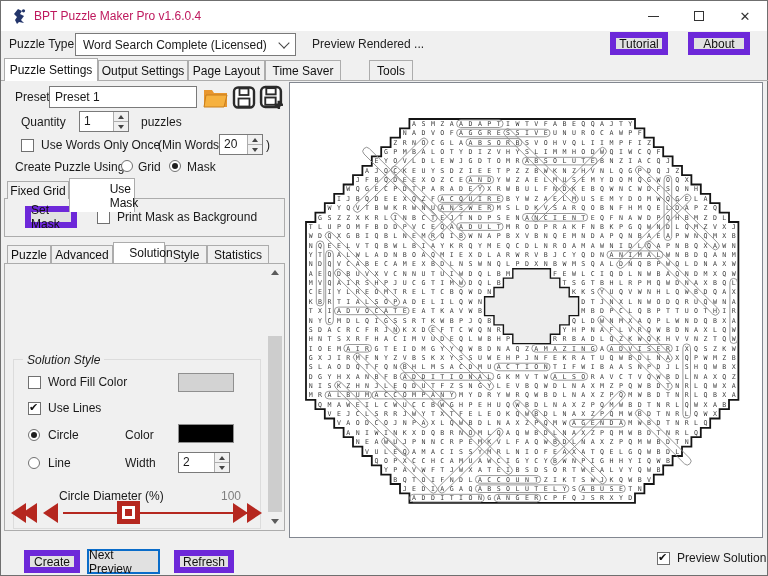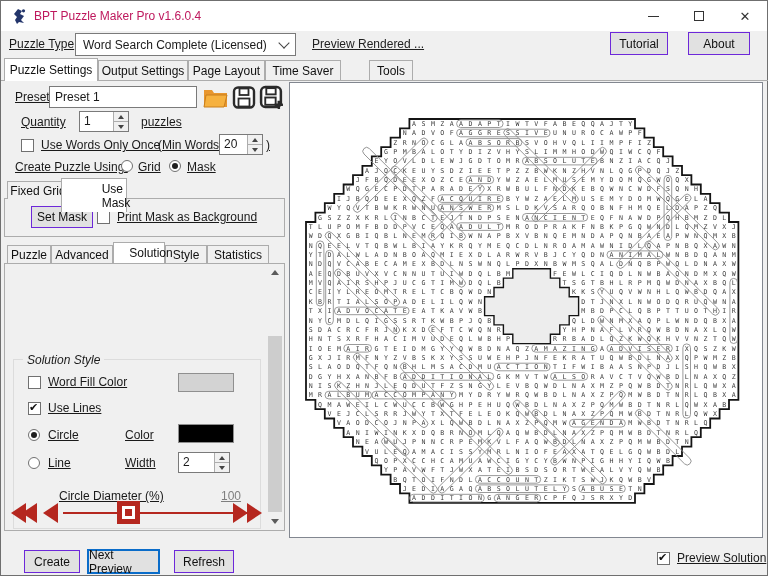--- a/index.html
+++ b/index.html
@@ -1,30 +1,30 @@
 <!DOCTYPE html>
 <html style="--red: #b5271f;"><head>
 <meta charset="utf-8">
 <style>
   :root{ --red:#b5271f; }
   *{box-sizing:border-box;margin:0;padding:0;}
   html,body{width:768px;height:576px;overflow:hidden;}
   body{font-family:"Liberation Sans",sans-serif;font-size:12px;color:#1a1a1a;background:#f0f0f0;}
   .window{position:relative;width:768px;height:576px;background:#f0f0f0;border:1px solid #6f6f6f;}
   .abs{position:absolute;}
-  .lbl{position:absolute;white-space:nowrap;line-height:15px;text-decoration:underline;}
+  .lbl{position:absolute;white-space:nowrap;line-height:15px;}
   
   .titlebar{position:absolute;left:0;top:0;width:100%;height:30px;background:#ffffff;}
   .title-text{position:absolute;left:33px;top:8px;font-size:12px;color:#be185d;}
   .win-ctl{position:absolute;top:0;width:46px;height:30px;display:flex;align-items:center;justify-content:center;color:#222;}
   .min-glyph{width:11px;height:1px;background:#333;}
   .max-glyph{width:10px;height:10px;border:1px solid #333;}
   .close-glyph{font-size:13px;line-height:13px;color:#333;}
   
-  .btn{position:absolute;background:#e1e1e1;border:1px solid #6d28d9;display:flex;align-items:center;justify-content:center;font-size:12px;color:#111;}
+  .btn{position:absolute;background:#e1e1e1;border:6px solid #6d28d9;display:flex;align-items:center;justify-content:center;font-size:12px;color:#111;}
   .btn.focused{border:2px solid #0a6cc9;}
   .textbox{position:absolute;background:#fff;border:1px solid #7a7a7a;display:flex;align-items:center;padding:0 5px;font-size:12px;}
   .dropdown{position:absolute;background:#fff;border:1px solid #7a7a7a;display:flex;align-items:center;padding:0 7px;font-size:12px;justify-content:space-between;}
   .chev{width:8px;height:8px;border-right:1.5px solid #444;border-bottom:1.5px solid #444;transform:rotate(45deg);margin-top:-4px;}
   .numbox{position:absolute;background:#fff;border:1px solid #7a7a7a;display:flex;}
   .numbox .num{flex:1;padding:2px 4px;font-size:12px;line-height:15px;}
   .spin{width:15px;border-left:1px solid #adadad;display:flex;flex-direction:column;}
   .spin i{flex:1;position:relative;background:#f0f0f0;display:block;}
   .spin i + i{border-top:1px solid #adadad;}
   .spin i::after{content:'';position:absolute;left:50%;top:50%;transform:translate(-50%,-50%);border-left:3px solid transparent;border-right:3px solid transparent;}
@@ -145,22 +145,22 @@
   <span class="lbl" style="left:265px;top:137px;">)</span>
 
   <span class="lbl" style="left:14px;top:159px;">Create Puzzle Using:</span>
   <span class="rd" style="left:120px;top:159px;"></span>
   <span class="lbl" style="left:137px;top:159px;">Grid</span>
   <span class="rd on" style="left:168px;top:159px;"></span>
   <span class="lbl" style="left:186px;top:159px;">Mask</span>
 
   <div class="tabbox" style="left:3px;top:197px;width:281px;height:39px;"></div>
   <div class="tab" style="left:6px;top:180px;width:62px;height:18px;">Fixed Grid</div>
-  <div class="tab active" style="left:60px;top:177px;width:66px;height:34px;padding-left:44px;">Use Mask</div>
-  <div class="btn" style="left:30px;top:205px;width:62px;height:22px;">Set Mask</div>
+  <div class="tab active" style="left:68px;top:177px;width:66px;height:34px;padding-left:44px;">Use Mask</div>
+  <div class="btn" style="left:24px;top:205px;width:52px;height:22px;">Set Mask</div>
   <span class="cb" style="left:96px;top:210px;"></span>
   <span class="lbl" style="left:116px;top:209px;">Print Mask as Background</span>
 
   <div class="tabbox" style="left:3px;top:262px;width:281px;height:268px;"></div>
   <div class="tab" style="left:6px;top:244px;width:44px;height:18px;">Puzzle</div>
   <div class="tab" style="left:50px;top:244px;width:62px;height:18px;">Advanced</div>
   <div class="tab active" style="left:112px;top:241px;width:52px;height:21px;padding-left:24px;">Solution</div>
   <div class="tab" style="left:164px;top:244px;width:42px;height:18px;">Style</div>
   <div class="tab" style="left:206px;top:244px;width:62px;height:18px;">Statistics</div>
 

